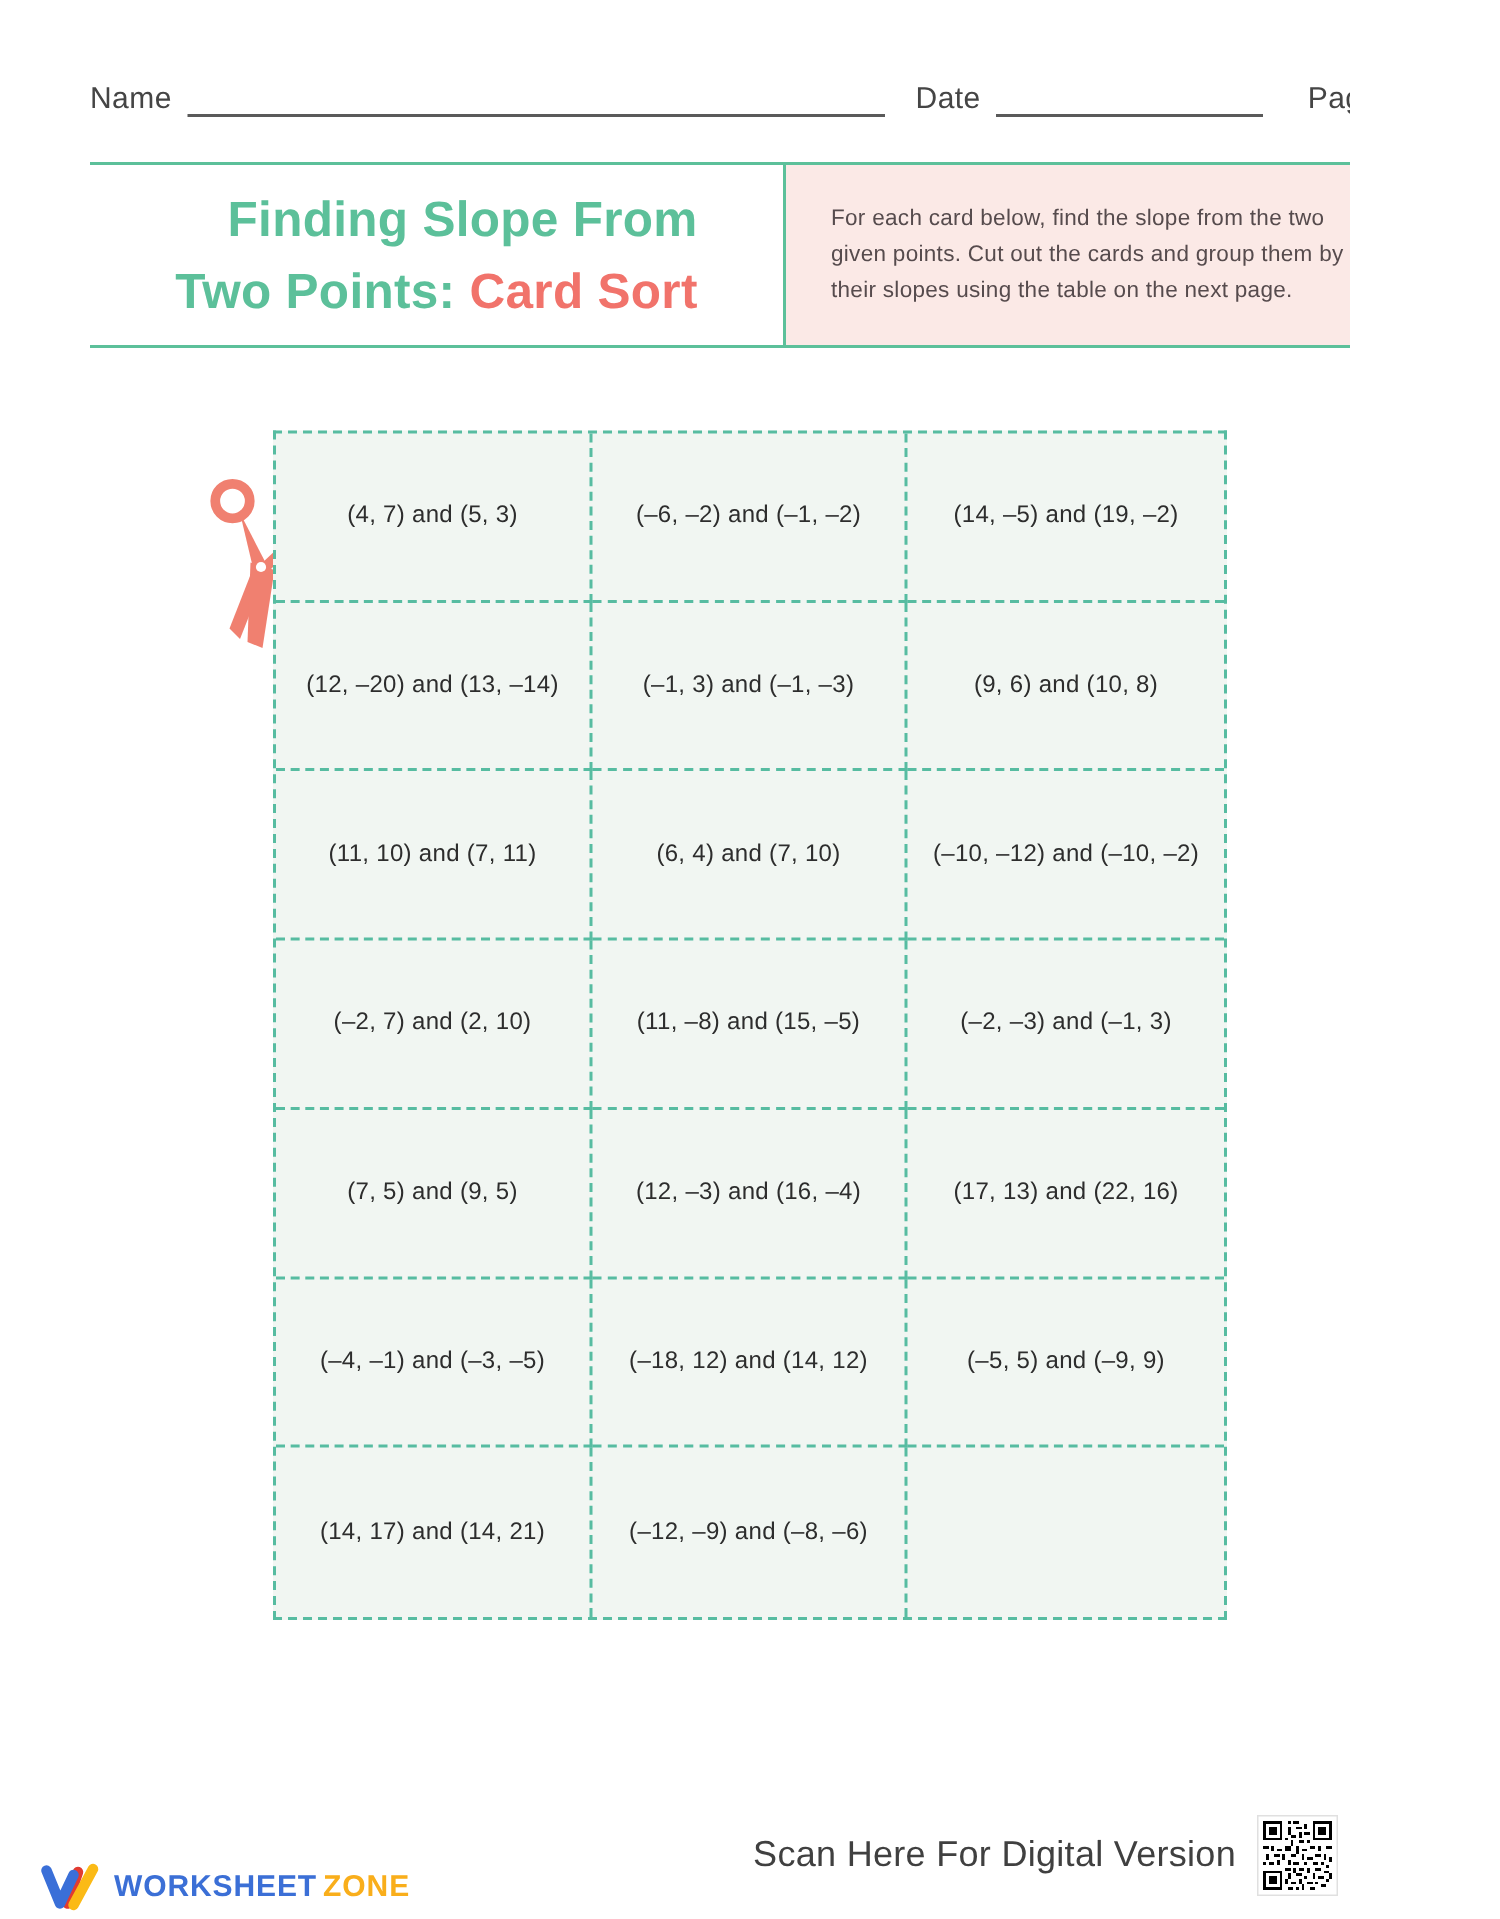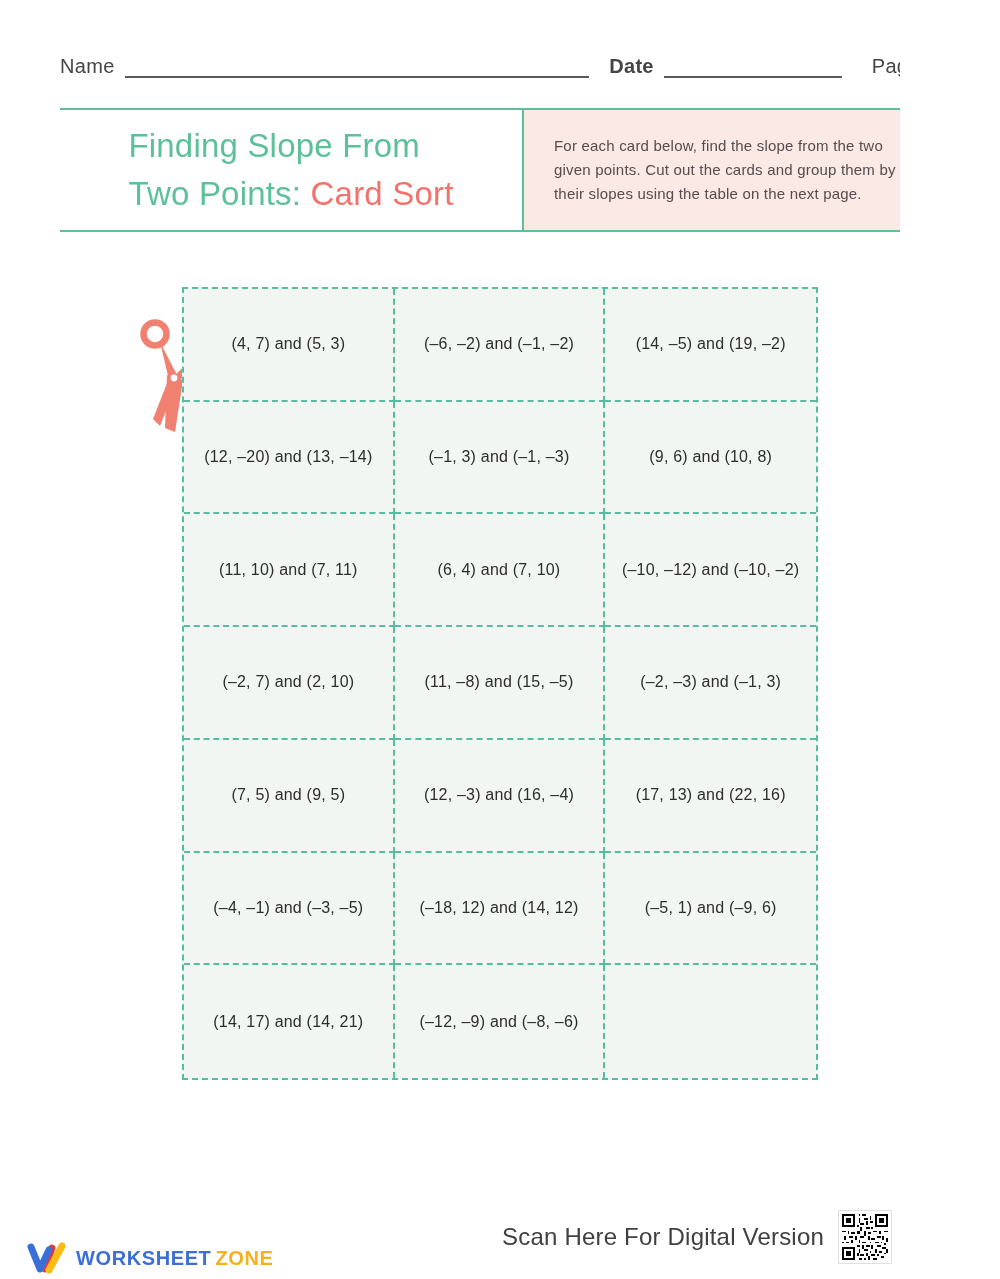--- a/index.html
+++ b/index.html
@@ -4,30 +4,30 @@
 <style>
   html,body{margin:0;padding:0;background:#fff;}
   body{font-family:"Liberation Sans",sans-serif;}
   .page{position:relative;width:900px;height:1279px;background:#ffffff;overflow:hidden;}
 
   
   .header{position:absolute;left:60px;top:54px;width:877px;display:flex;align-items:flex-end;
           font-size:20px;color:#454545;letter-spacing:.3px;}
   .hline{border-bottom:2px solid #5a5a5a;height:22px;}
   .name-line{flex:1;margin-left:10px;}
-  .date-label{margin-left:20px;font-weight:bold;}
+  .date-label{margin-left:20px;}
   .date-line{width:178px;margin-left:10px;}
   .page-label{margin-left:30px;white-space:nowrap;}
 
   
   .title-band{position:absolute;left:60px;top:108px;width:875px;height:120px;
               border-top:2px solid var(--green);border-bottom:2px solid var(--green);
               display:flex;}
   .title-left{width:462px;display:flex;flex-direction:column;justify-content:center;align-items:center;}
-  .title-text{font-size:33px;font-weight:normal;color:var(--green);line-height:1.45;text-align:left;letter-spacing:.2px;}
+  .title-text{font-size:33px;font-weight:bold;color:var(--green);line-height:1.45;text-align:right;letter-spacing:.2px;}
   .title-accent{color:var(--coral);}
   .v-divider{width:2px;background:var(--green);}
   .instruction-box{flex:1;background:var(--pink);display:flex;align-items:center;}
   .instruction-text{padding:10px 26px 10px 30px;font-size:15px;line-height:1.62;color:#564b4d;letter-spacing:.2px;}
 
   
   .card-grid{position:absolute;left:182px;top:287px;width:636px;height:793px;
              background:var(--cardbg);
              border:2px dashed var(--teal);box-sizing:border-box;
              display:grid;grid-template-columns:repeat(3,1fr);grid-template-rows:repeat(7,1fr);}
@@ -97,21 +97,21 @@
       <div class="card">(6, 4) and (7, 10)</div>
       <div class="card">(–10, –12) and (–10, –2)</div>
       <div class="card">(–2, 7) and (2, 10)</div>
       <div class="card">(11, –8) and (15, –5)</div>
       <div class="card">(–2, –3) and (–1, 3)</div>
       <div class="card">(7, 5) and (9, 5)</div>
       <div class="card">(12, –3) and (16, –4)</div>
       <div class="card">(17, 13) and (22, 16)</div>
       <div class="card">(–4, –1) and (–3, –5)</div>
       <div class="card">(–18, 12) and (14, 12)</div>
-      <div class="card">(–5, 1) and (–9, 6)</div>
+      <div class="card">(–5, 5) and (–9, 9)</div>
       <div class="card">(14, 17) and (14, 21)</div>
       <div class="card">(–12, –9) and (–8, –6)</div>
     </div>
 
   <div class="footer-logo">
     <svg class="logo-mark" viewBox="0 0 40 34" xmlns="http://www.w3.org/2000/svg">
       <path d="M25,7 L18,28" stroke="#E23B30" stroke-width="7" stroke-linecap="round" fill="none"></path>
       <path d="M4,6 L13,28 L22,9" stroke="#3A6FD8" stroke-width="7" stroke-linecap="round" stroke-linejoin="round" fill="none"></path>
       <path d="M35,5 L22,29" stroke="#FBBA16" stroke-width="7" stroke-linecap="round" fill="none"></path>
     </svg>

